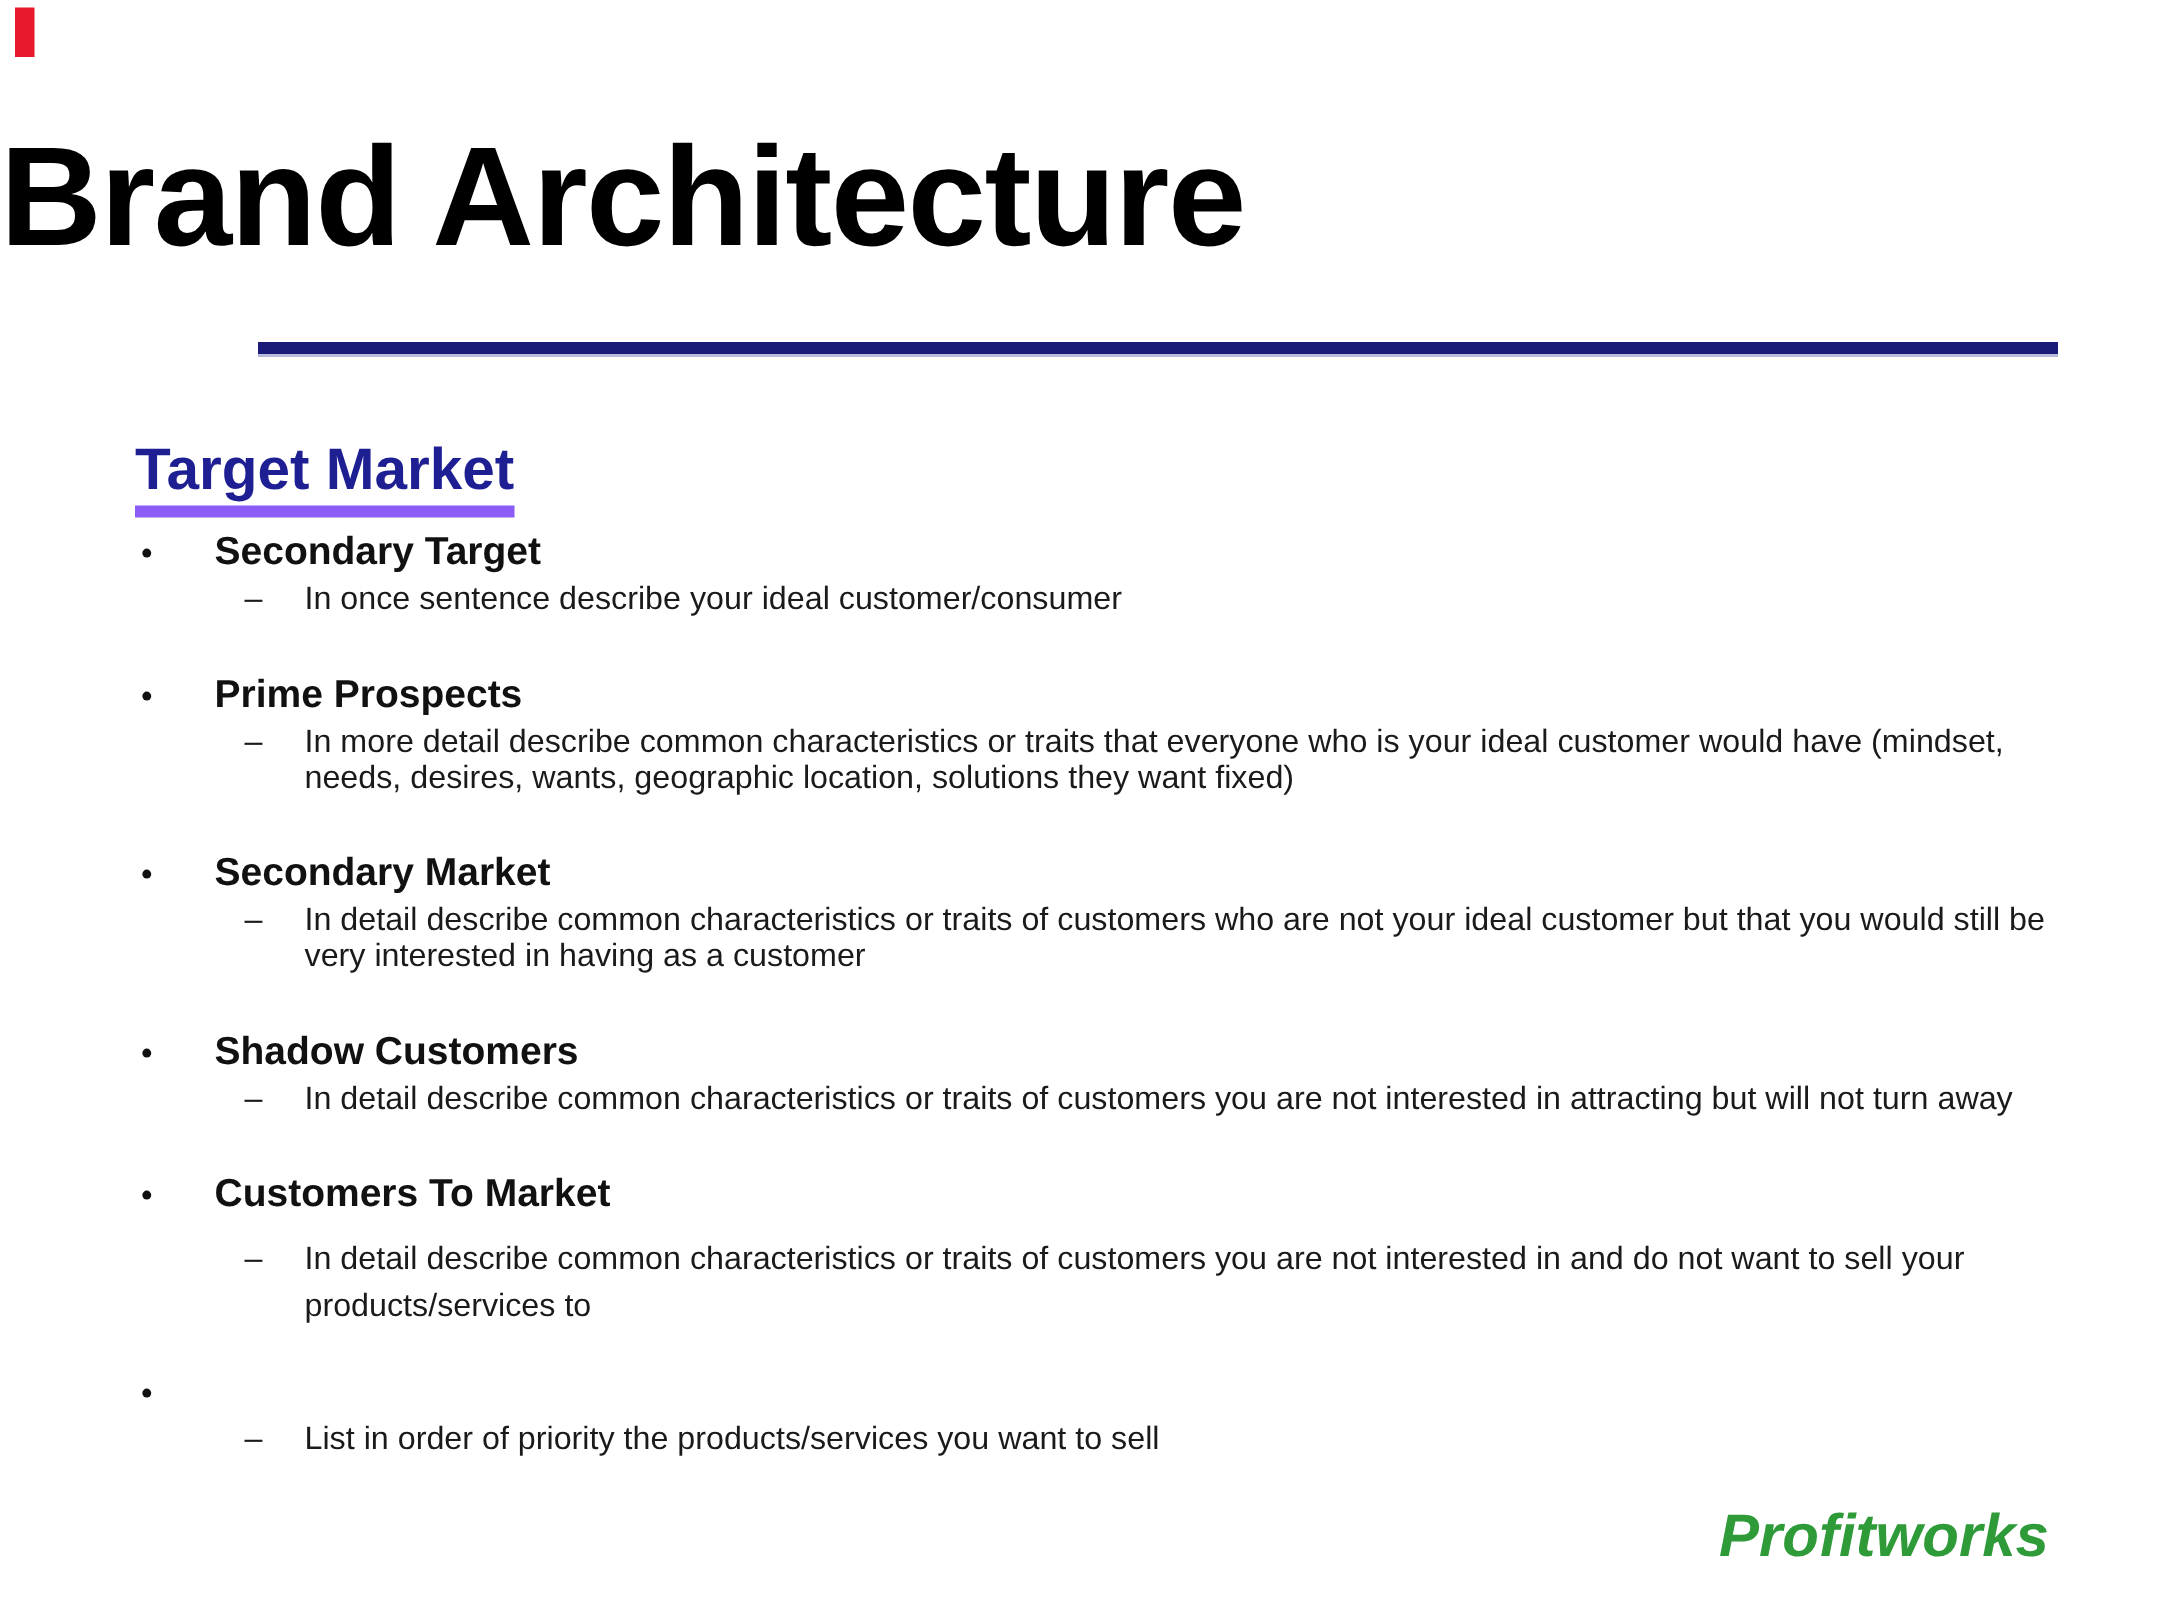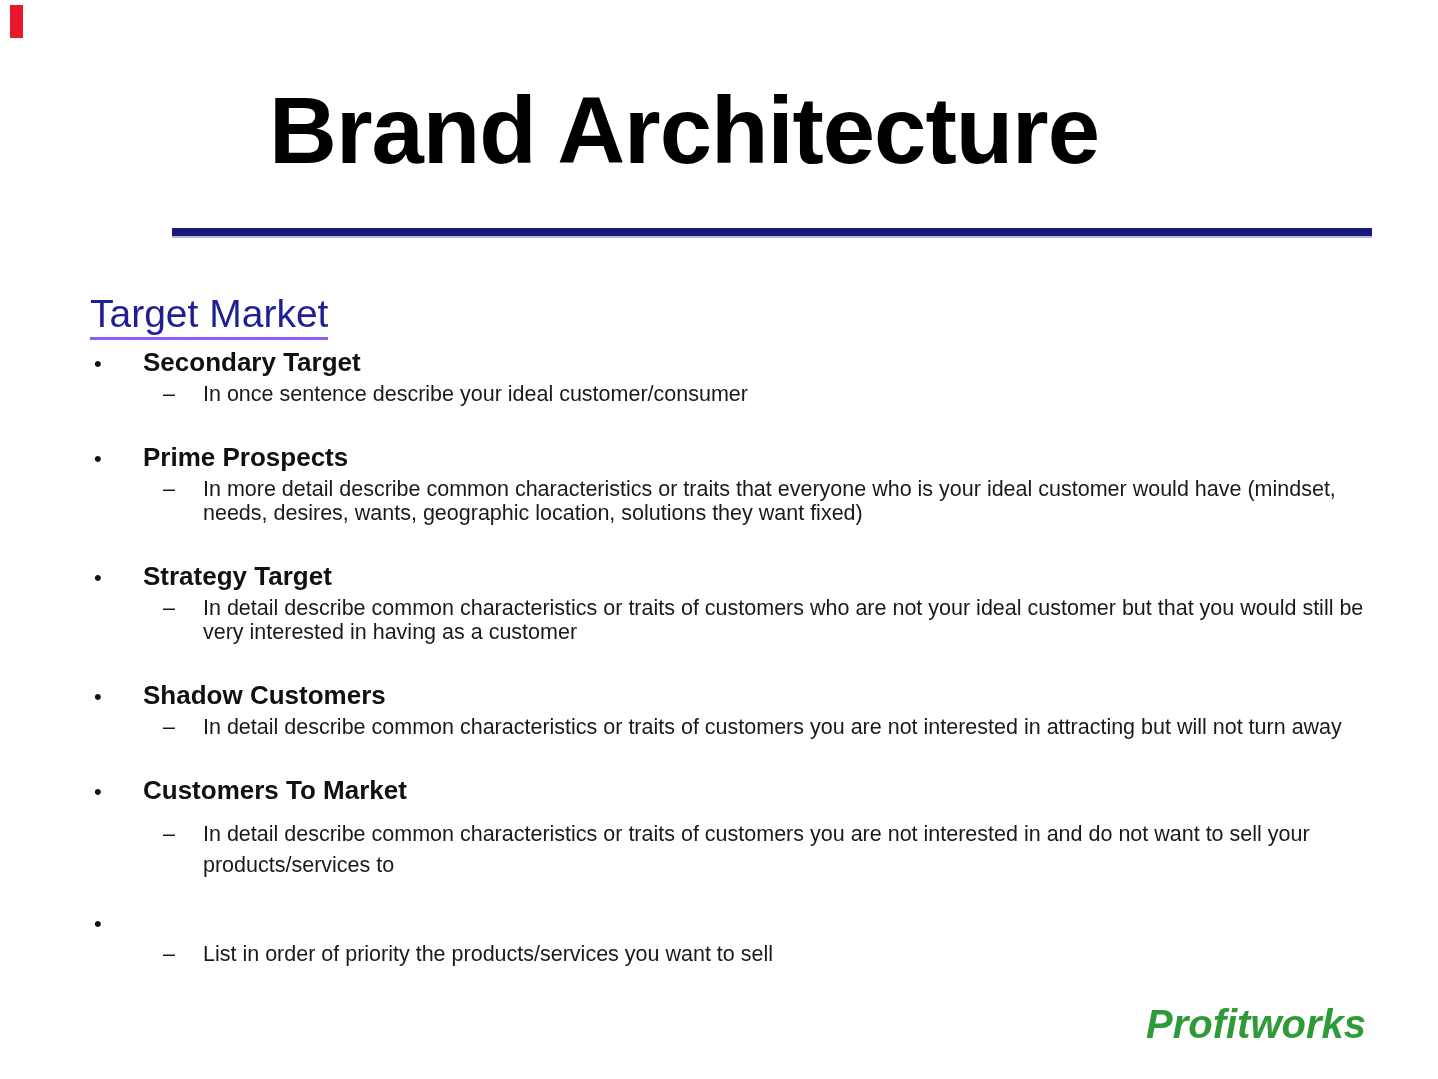--- a/index.html
+++ b/index.html
@@ -22,21 +22,21 @@
     top: 5px;
     width: 13px;
     height: 33px;
     background: var(--flag-red, #E8192C);
   }
   .title {
     position: absolute;
     top: 84px;
     left: 0;
     right: 70px;
-    text-align: center;
+    text-align: left;
     font-size: 94px;
     font-weight: 700;
     letter-spacing: -1px;
     line-height: 1;
     color: #000000;
     white-space: nowrap;
   }
   .title-rule {
     position: absolute;
     top: 228px;
@@ -49,24 +49,24 @@
   .content {
     position: absolute;
     top: 292px;
     left: 90px;
     right: 60px;
   }
   .section-heading {
     display: inline-block;
     margin: 0 0 7px 0;
     font-size: 39px;
-    font-weight: 400;
+    font-weight: 700;
     line-height: 44px;
     color: var(--heading-navy, #1F1F94);
-    border-bottom: 3px solid #8b5cf6;
+    border-bottom: 8px solid #8b5cf6;
     padding-bottom: 1px;
   }
   .item { margin-bottom: 36px; }
   .item:last-child { margin-bottom: 0; }
   .item-head {
     display: flex;
     align-items: baseline;
     font-size: 26px;
     font-weight: 700;
     line-height: 30px;
@@ -145,21 +145,21 @@
       </div>
       <div class="sub">
         <span class="dash">–</span>
         <span class="sub-text">In more detail describe common characteristics or traits that everyone who is your ideal customer would have (mindset, needs, desires, wants, geographic location, solutions they want fixed)</span>
       </div>
     </div>
 
     <div class="item">
       <div class="item-head">
         <span class="bullet">•</span>
-        <span class="item-label">Strategy Target</span>
+        <span class="item-label">Secondary Market</span>
       </div>
       <div class="sub">
         <span class="dash">–</span>
         <span class="sub-text">In detail describe common characteristics or traits of customers who are not your ideal customer but that you would still be very interested in having as a customer</span>
       </div>
     </div>
 
     <div class="item">
       <div class="item-head">
         <span class="bullet">•</span>

